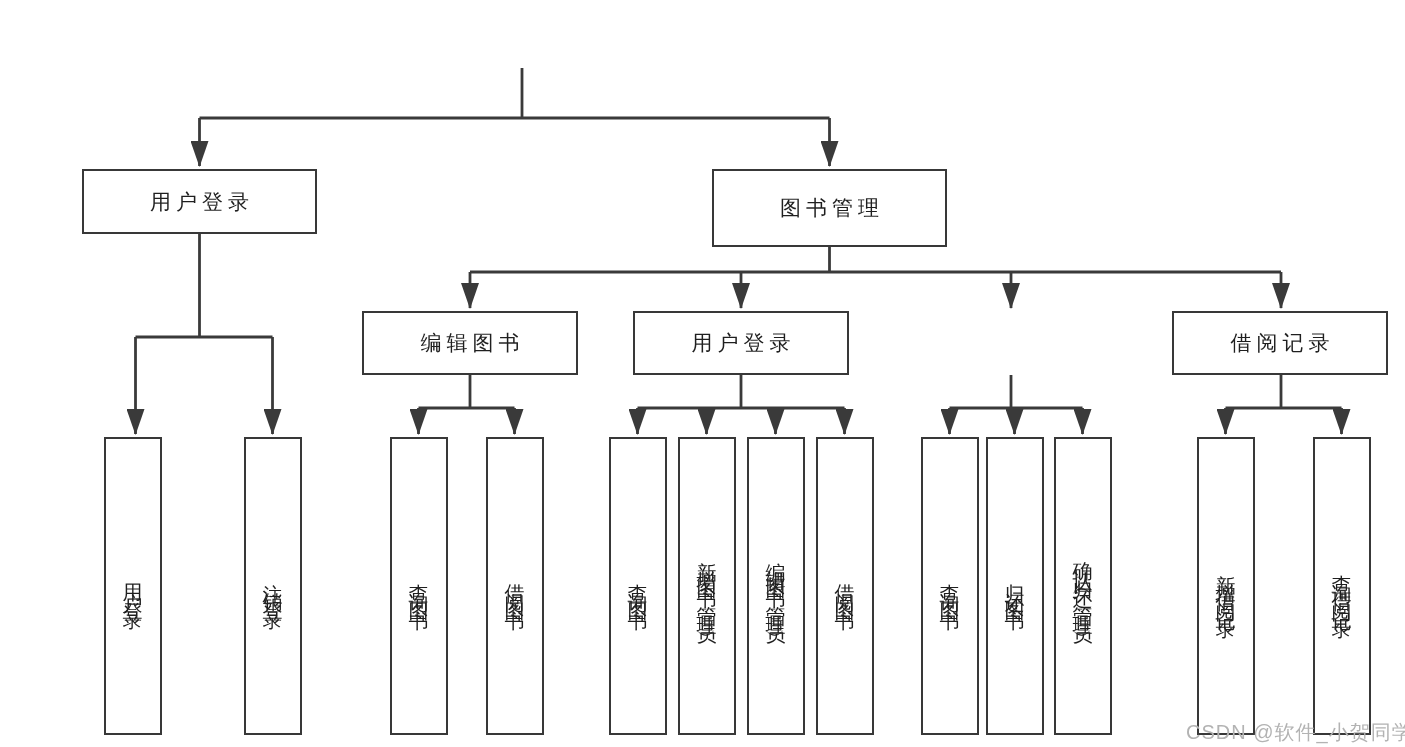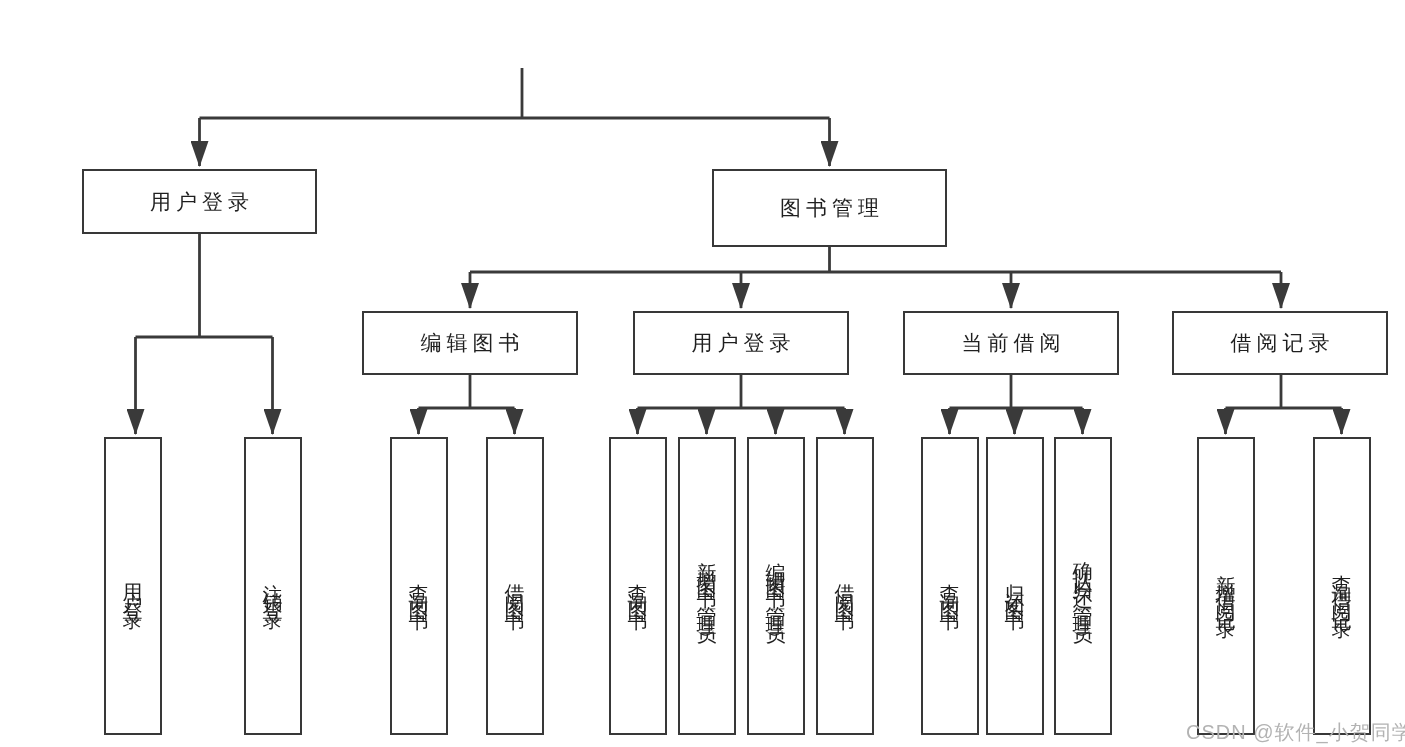--- a/index.html
+++ b/index.html
@@ -121,23 +121,20 @@
   <div class="node lvl2-b">
     <span class="lbl">图书管理</span>
   </div>
 
   <div class="node lvl3 g0">
     <span class="lbl">编辑图书</span>
   </div>
   <div class="node lvl3 g1">
     <span class="lbl">用户登录</span>
   </div>
-  <div class="node lvl3 g2">
-    <span class="lbl">当前借阅</span>
-  </div>
   <div class="node lvl3 g3">
     <span class="lbl">借阅记录</span>
   </div>
 
   <div class="node vert leaf x1">
     <span class="lbl">用户登录</span>
   </div>
   <div class="node vert leaf x2">
     <span class="lbl">注销登录</span>
   </div>

